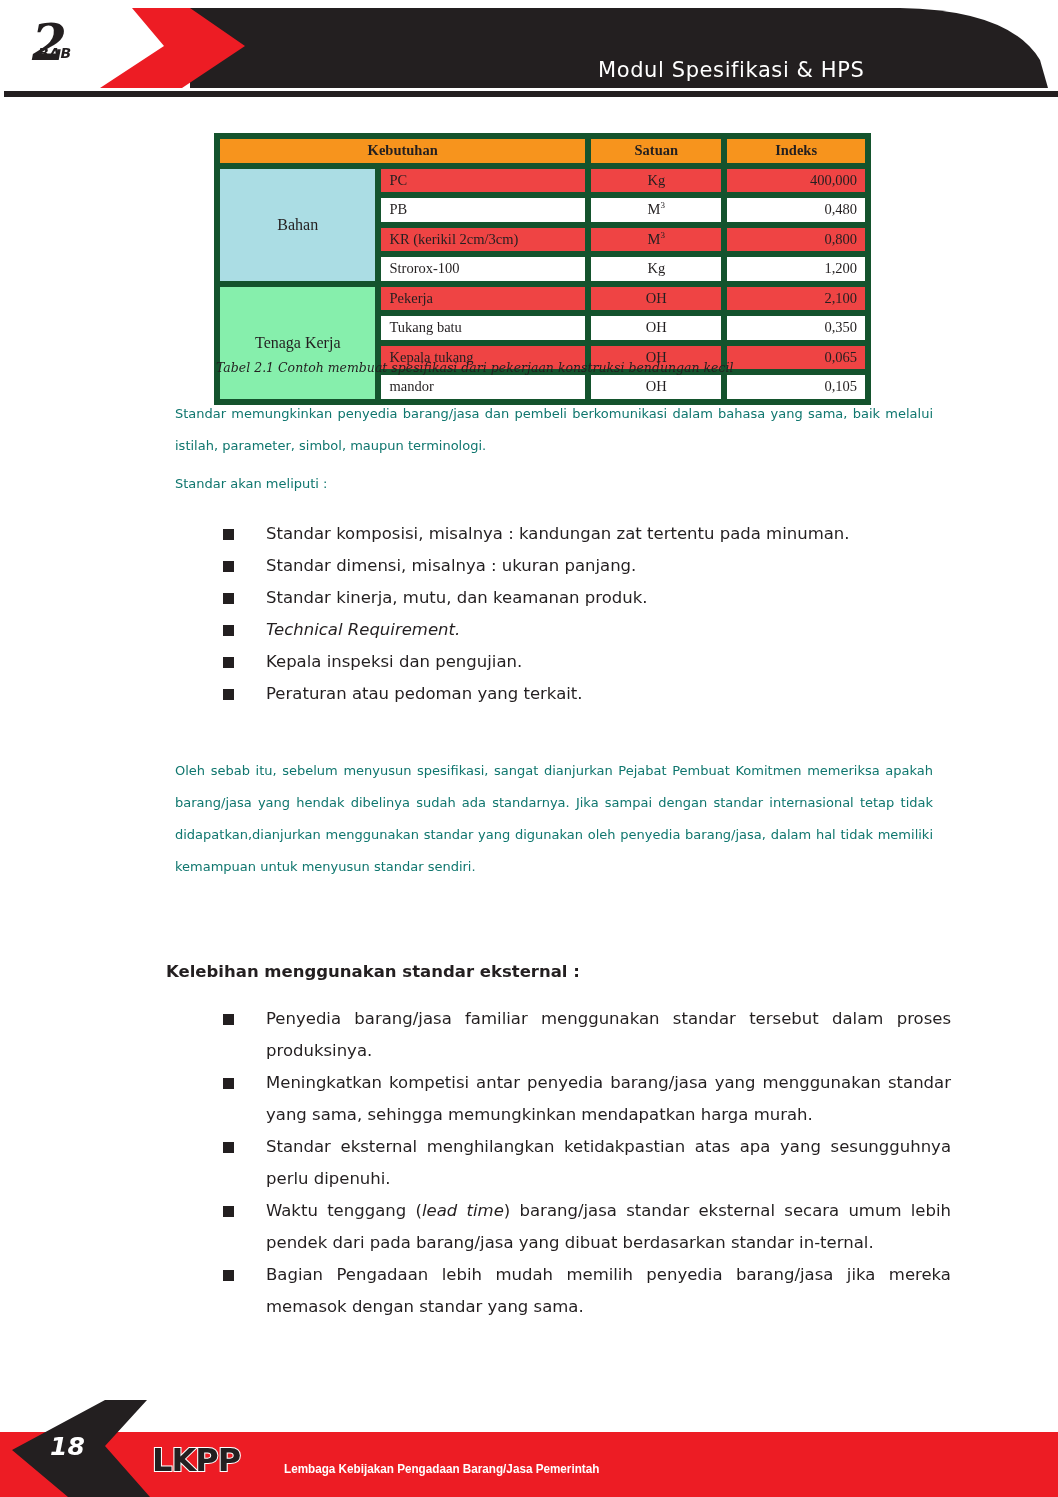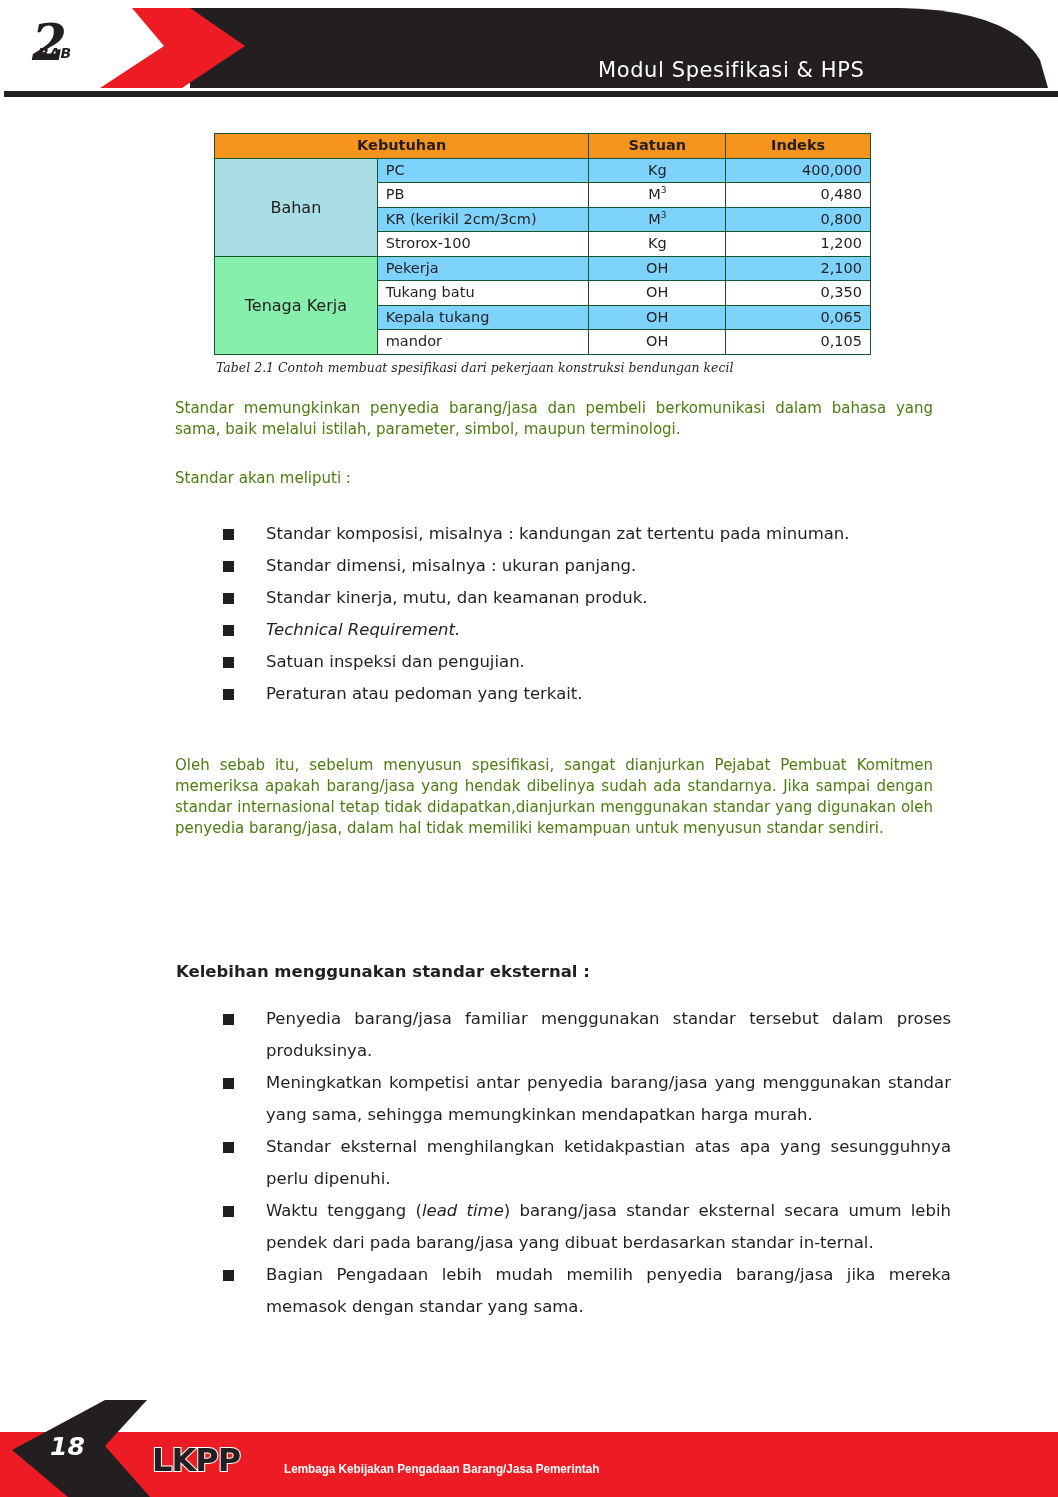--- a/index.html
+++ b/index.html
@@ -12,43 +12,43 @@
     .bab-label { position: absolute; left: 38px; top: 10px; font-family: "DejaVu Sans", sans-serif;
                  font-weight: bold; font-style: italic; font-size: 14px; letter-spacing: 0.5px; color: #231f20; margin-top: 35px; }
     .bab-number { position: absolute; left: 32px; top: 18px; font-family: "DejaVu Serif", serif;
                   font-weight: bold; font-style: italic; font-size: 50px; line-height: 1; color: #231f20; }
     .module-title { position: absolute; left: 598px; top: 58px; font-family: "DejaVu Sans", sans-serif;
                     font-size: 21px; color: #ffffff; letter-spacing: 0.6px; }
 
     
     .spec-table { position: absolute; left: 214px; top: 133px; width: 657px; border-collapse: collapse;
                   font-family: "DejaVu Sans", sans-serif; font-size: 14.5px; }
-    .spec-table th, .spec-table td { border: 1px solid #14532d; padding: 0 8px; height: 23.5px; line-height: 23px; }
+    .spec-table th, .spec-table td { border: 6px solid #14532d; padding: 0 8px; height: 23.5px; line-height: 23px; font-family: Liberation Serif, serif; }
     .spec-table th { background: #f7941d; font-weight: bold; text-align: center; color: #231f20; }
     .spec-table td.group { text-align: center; font-size: 16px; margin-left: 40px; }
     .spec-table td.group.blue { background: #abdde4; }
     .spec-table td.group.white { background: #86efac; }
-    .spec-table tr.blue td.cell { background: #7dd3fc; }
+    .spec-table tr.blue td.cell { background: #ef4444; }
     .spec-table tr.white td.cell { background: #ffffff; border-radius: 8px; }
     .spec-table td.unit { text-align: center; }
     .spec-table td.idx { text-align: right; }
     .spec-table sup { font-size: 9px; line-height: 0; }
     .caption { position: absolute; left: 216px; top: 360px; font-family: "DejaVu Serif", serif;
                font-style: italic; font-size: 12.5px; color: #231f20; }
 
     
     .body-text { position: absolute; left: 175px; width: 758px; font-family: "DejaVu Sans", sans-serif;
-                 font-size: 15px; line-height: 21px; color: #4d7c0f; }
+                 font-size: 13px; line-height: 32px; color: #0f766e; }
     .justify { text-align: justify; text-align-last: left; }
     .bullets { position: absolute; left: 205px; width: 728px; margin: 18px; padding: 0; list-style: none;
                font-family: "DejaVu Sans", sans-serif; font-size: 16.5px; color: #231f20; }
     .bullets li { position: relative; padding-left: 43px; line-height: 32px; }
     .bullets li .bullet { position: absolute; left: 0; top: 11px; width: 11px; height: 11px; background: #231f20; }
     .bullets.wrap li { text-align: justify; }
-    .heading { position: absolute; left: 176px; font-weight: bold; font-size: 16.5px; color: #231f20;
+    .heading { position: absolute; left: 166px; font-weight: bold; font-size: 16.5px; color: #231f20;
                font-family: "DejaVu Sans", sans-serif; }
 
     
     .footer { position: absolute; left: 0; top: 1400px; width: 872px; height: 97px; }
     .footer svg { position: absolute; left: 0; top: 0; }
     .page-number { position: absolute; left: 50px; top: 32px; font-family: "DejaVu Sans", sans-serif;
                    font-weight: bold; font-style: italic; font-size: 25px; color: #ffffff; }
     .lkpp-logo { position: absolute; left: 152px; top: 41px; font-family: "DejaVu Sans", sans-serif;
                  font-weight: bold; font-size: 32px; color: #231f20; letter-spacing: -1px;
                  -webkit-text-stroke: 2px #ffffff; paint-order: stroke fill; }
@@ -138,21 +138,21 @@
 
 <p class="body-text justify" style="top:398px; margin:0;">Standar memungkinkan penyedia barang/jasa dan pembeli berkomunikasi dalam bahasa yang sama,  baik melalui istilah, parameter, simbol, maupun terminologi.</p>
 
 <p class="body-text" style="top:468px; margin:0;">Standar akan meliputi :</p>
 
 <ul class="bullets" style="top:500px;">
   <li><span class="bullet"></span><span>Standar komposisi, misalnya : kandungan zat tertentu pada minuman.</span></li>
   <li><span class="bullet"></span><span>Standar dimensi, misalnya : ukuran panjang.</span></li>
   <li><span class="bullet"></span><span>Standar kinerja, mutu, dan keamanan produk.</span></li>
   <li><span class="bullet"></span><em>Technical Requirement.</em></li>
-  <li><span class="bullet"></span><span>Satuan inspeksi dan pengujian.</span></li>
+  <li><span class="bullet"></span><span>Kepala inspeksi dan pengujian.</span></li>
   <li><span class="bullet"></span><span>Peraturan atau pedoman yang terkait.</span></li>
 </ul>
 
 <p class="body-text justify" style="top:755px; margin:0;">Oleh sebab itu, sebelum menyusun spesifikasi, sangat dianjurkan Pejabat Pembuat Komitmen memeriksa apakah barang/jasa yang hendak dibelinya sudah ada standarnya. Jika sampai dengan standar internasional tetap tidak didapatkan,dianjurkan menggunakan standar yang digunakan oleh penyedia barang/jasa, dalam hal tidak memiliki kemampuan untuk menyusun standar sendiri.</p>
 
 <div class="heading" style="top:962px;">Kelebihan menggunakan standar eksternal :</div>
 
 <ul class="bullets wrap" style="top:985px;">
   <li><span class="bullet"></span><span>Penyedia barang/jasa familiar menggunakan standar tersebut dalam proses produksinya.</span></li>
   <li><span class="bullet"></span><span>Meningkatkan kompetisi antar penyedia barang/jasa yang menggunakan standar yang sama, sehingga memungkinkan mendapatkan harga murah.</span></li>

